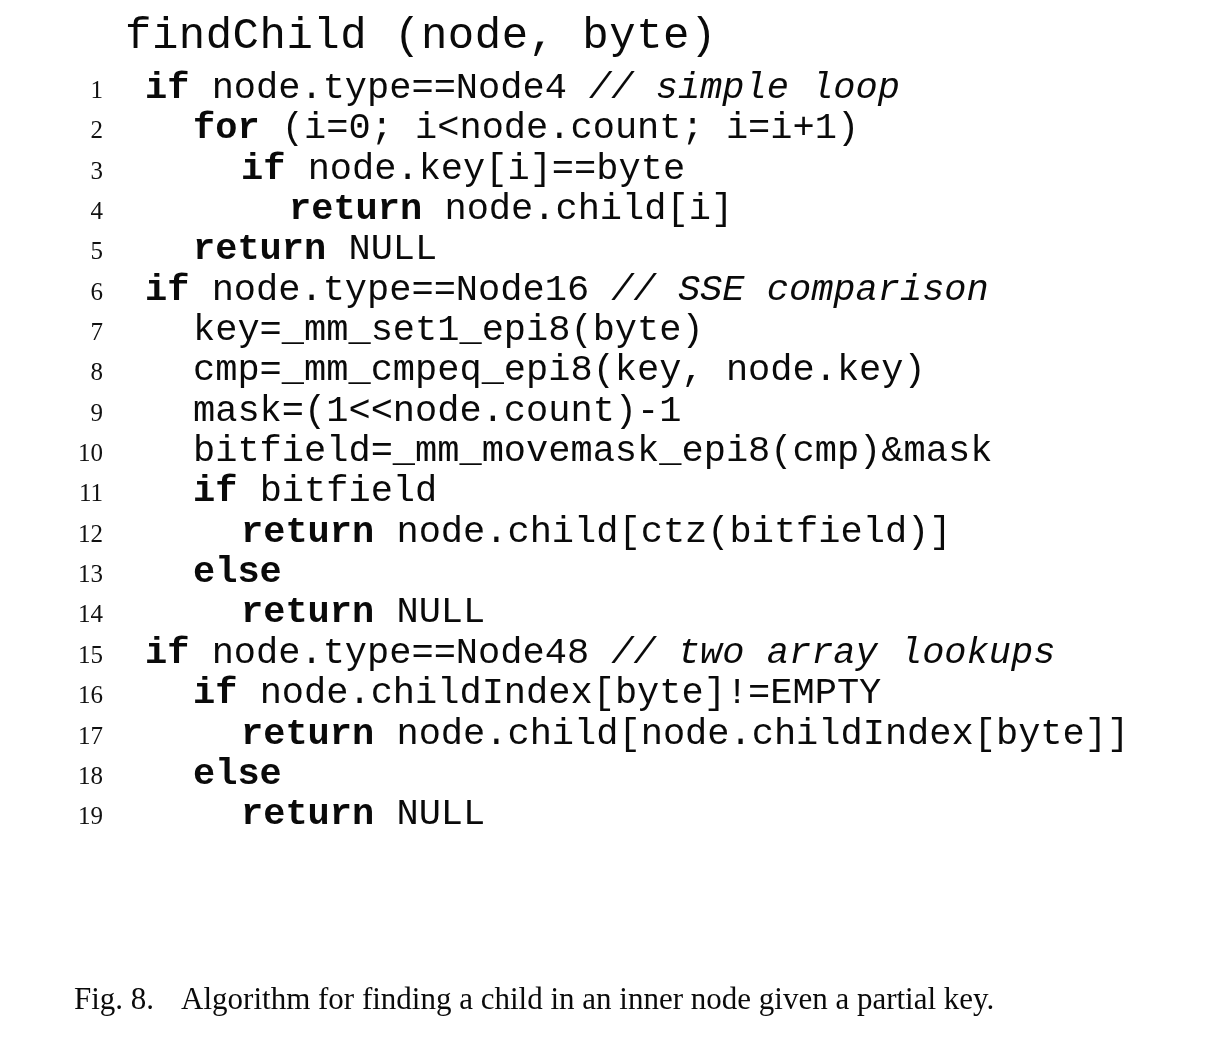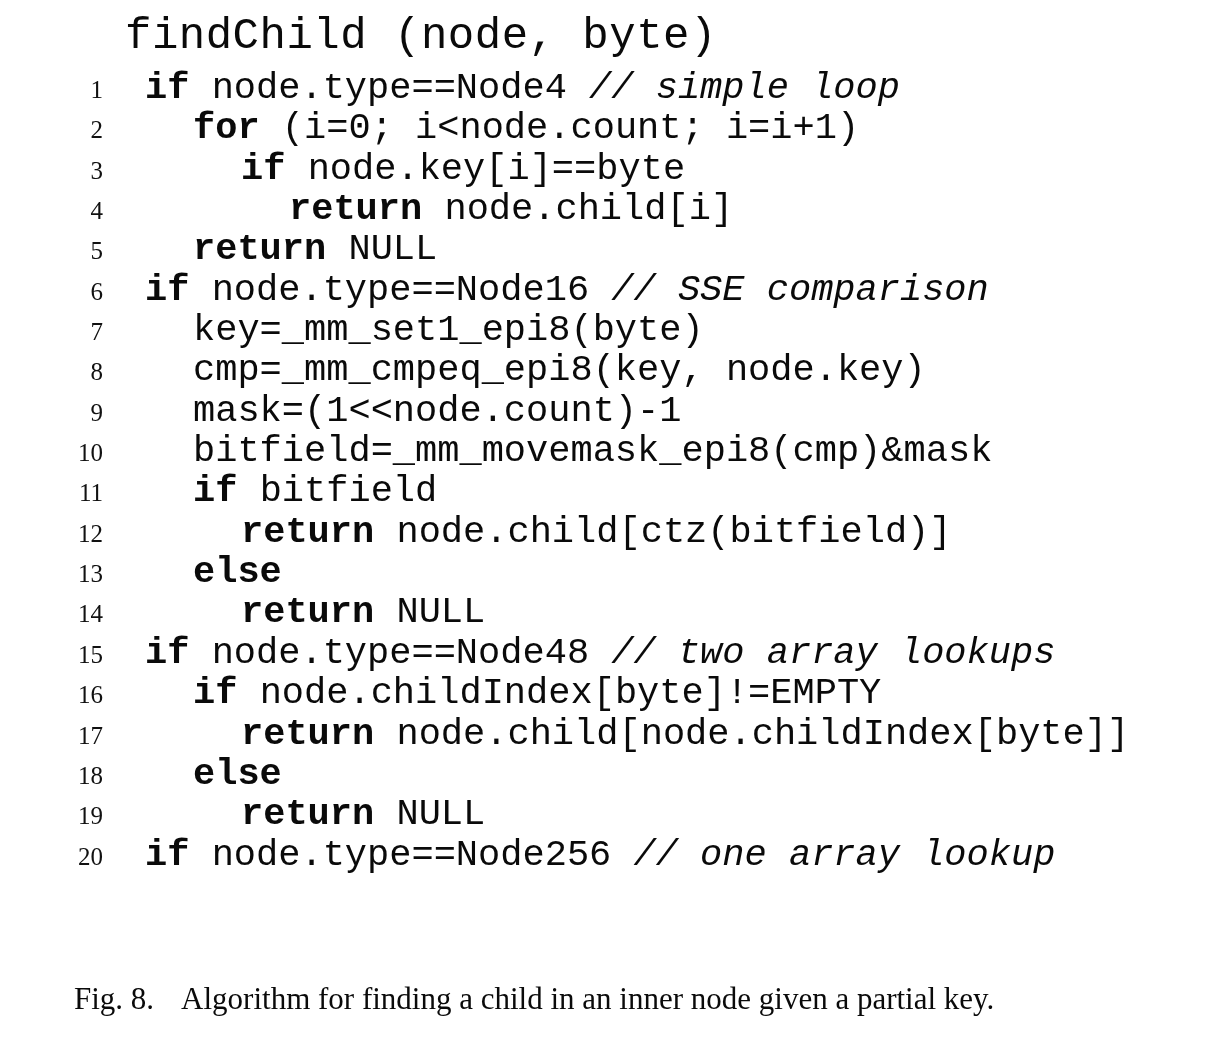--- a/index.html
+++ b/index.html
@@ -85,20 +85,19 @@
       <div class="code-line"><span class="line-no">10</span><span class="code-text" style="padding-left: 90px;"><span class="tok-plain">bitfield=_mm_movemask_epi8(cmp)&amp;mask</span></span></div>
       <div class="code-line"><span class="line-no">11</span><span class="code-text" style="padding-left: 90px;"><span class="tok-kw">if</span><span class="tok-plain"> bitfield</span></span></div>
       <div class="code-line"><span class="line-no">12</span><span class="code-text" style="padding-left: 138px;"><span class="tok-kw">return</span><span class="tok-plain"> node.child[ctz(bitfield)]</span></span></div>
       <div class="code-line"><span class="line-no">13</span><span class="code-text" style="padding-left: 90px;"><span class="tok-kw">else</span></span></div>
       <div class="code-line"><span class="line-no">14</span><span class="code-text" style="padding-left: 138px;"><span class="tok-kw">return</span><span class="tok-plain"> NULL</span></span></div>
       <div class="code-line"><span class="line-no">15</span><span class="code-text" style="padding-left: 42px;"><span class="tok-kw">if</span><span class="tok-plain"> node.type==Node48 </span><span class="tok-comment">// two array lookups</span></span></div>
       <div class="code-line"><span class="line-no">16</span><span class="code-text" style="padding-left: 90px;"><span class="tok-kw">if</span><span class="tok-plain"> node.childIndex[byte]!=EMPTY</span></span></div>
       <div class="code-line"><span class="line-no">17</span><span class="code-text" style="padding-left: 138px; text-align: center;"><span class="tok-kw">return</span><span class="tok-plain"> node.child[node.childIndex[byte]]</span></span></div>
       <div class="code-line"><span class="line-no">18</span><span class="code-text" style="padding-left: 90px;"><span class="tok-kw">else</span></span></div>
       <div class="code-line"><span class="line-no">19</span><span class="code-text" style="padding-left: 138px;"><span class="tok-kw">return</span><span class="tok-plain"> NULL</span></span></div>
-      <div class="code-line"><span class="line-no">20</span><span class="code-text" style="padding-left: 42px;"><span class="tok-kw">if</span><span class="tok-plain"> node.type==Node256 </span><span class="tok-comment">// one array lookup</span></span></div>
     </div>
 
   <div class="caption">
     <span class="cap-label">Fig. 8.</span><span class="cap-text">Algorithm for finding a child in an inner node given a partial key.</span>
   </div>
 
 </div>
 
 </body></html>

